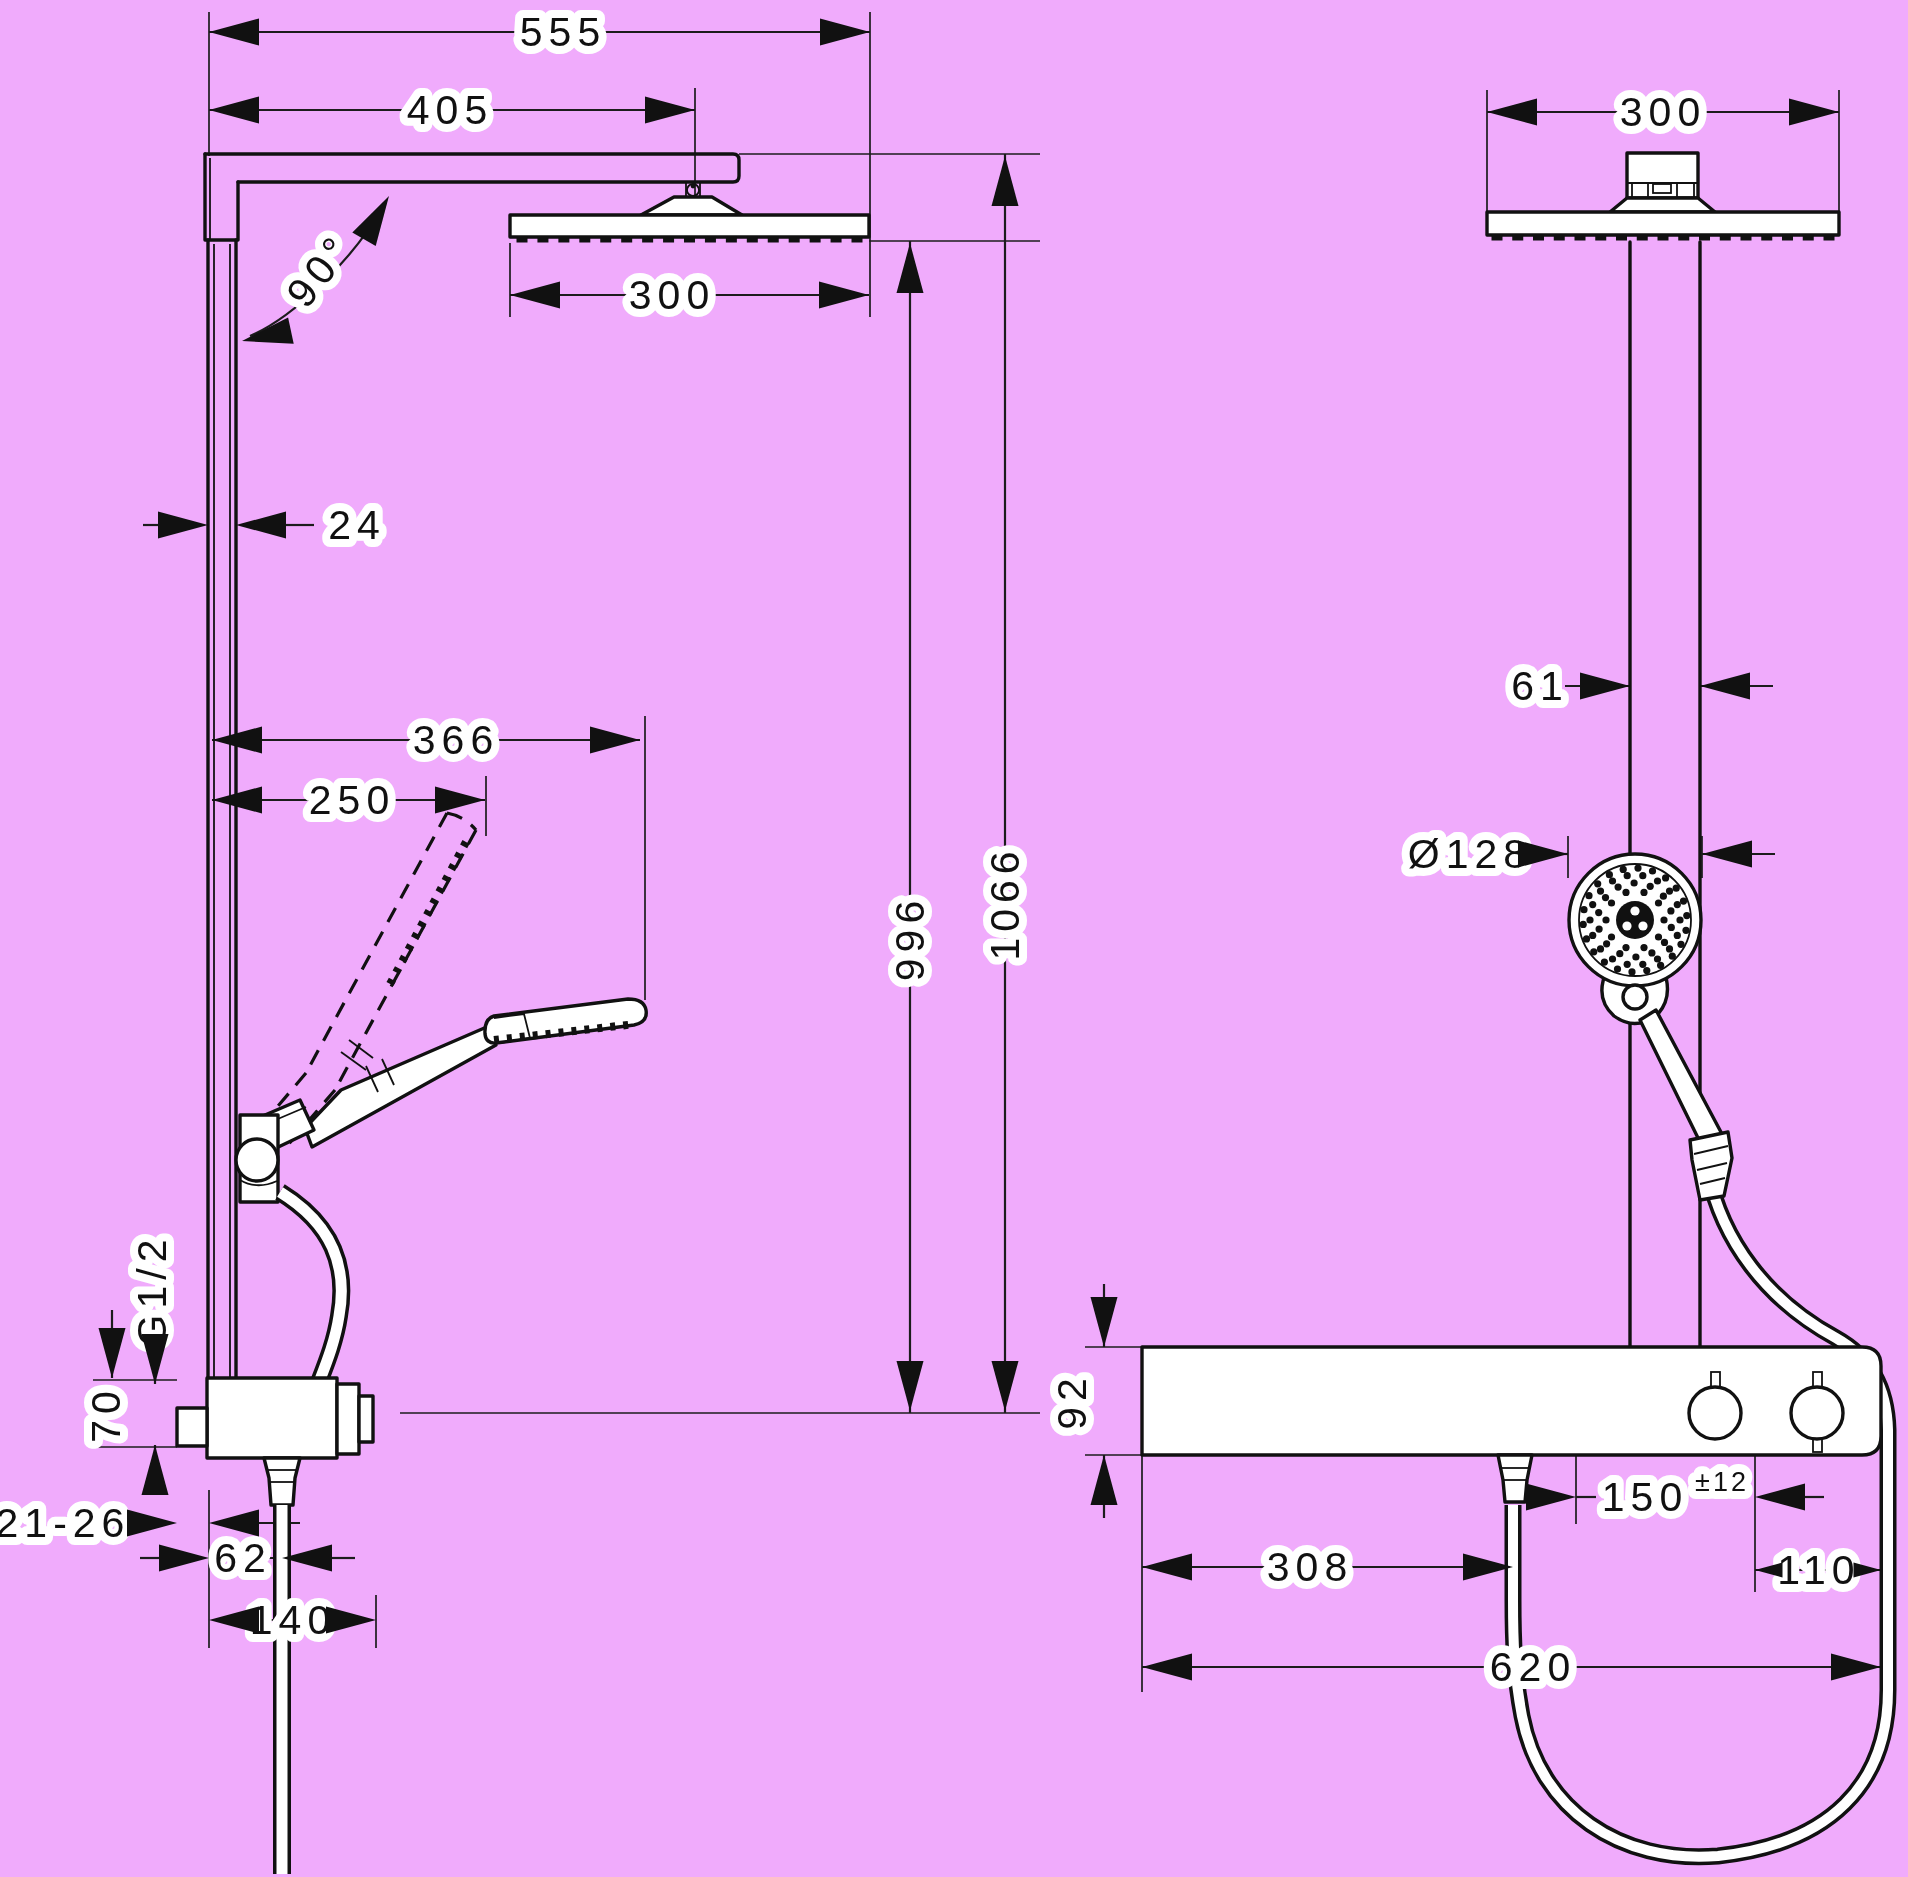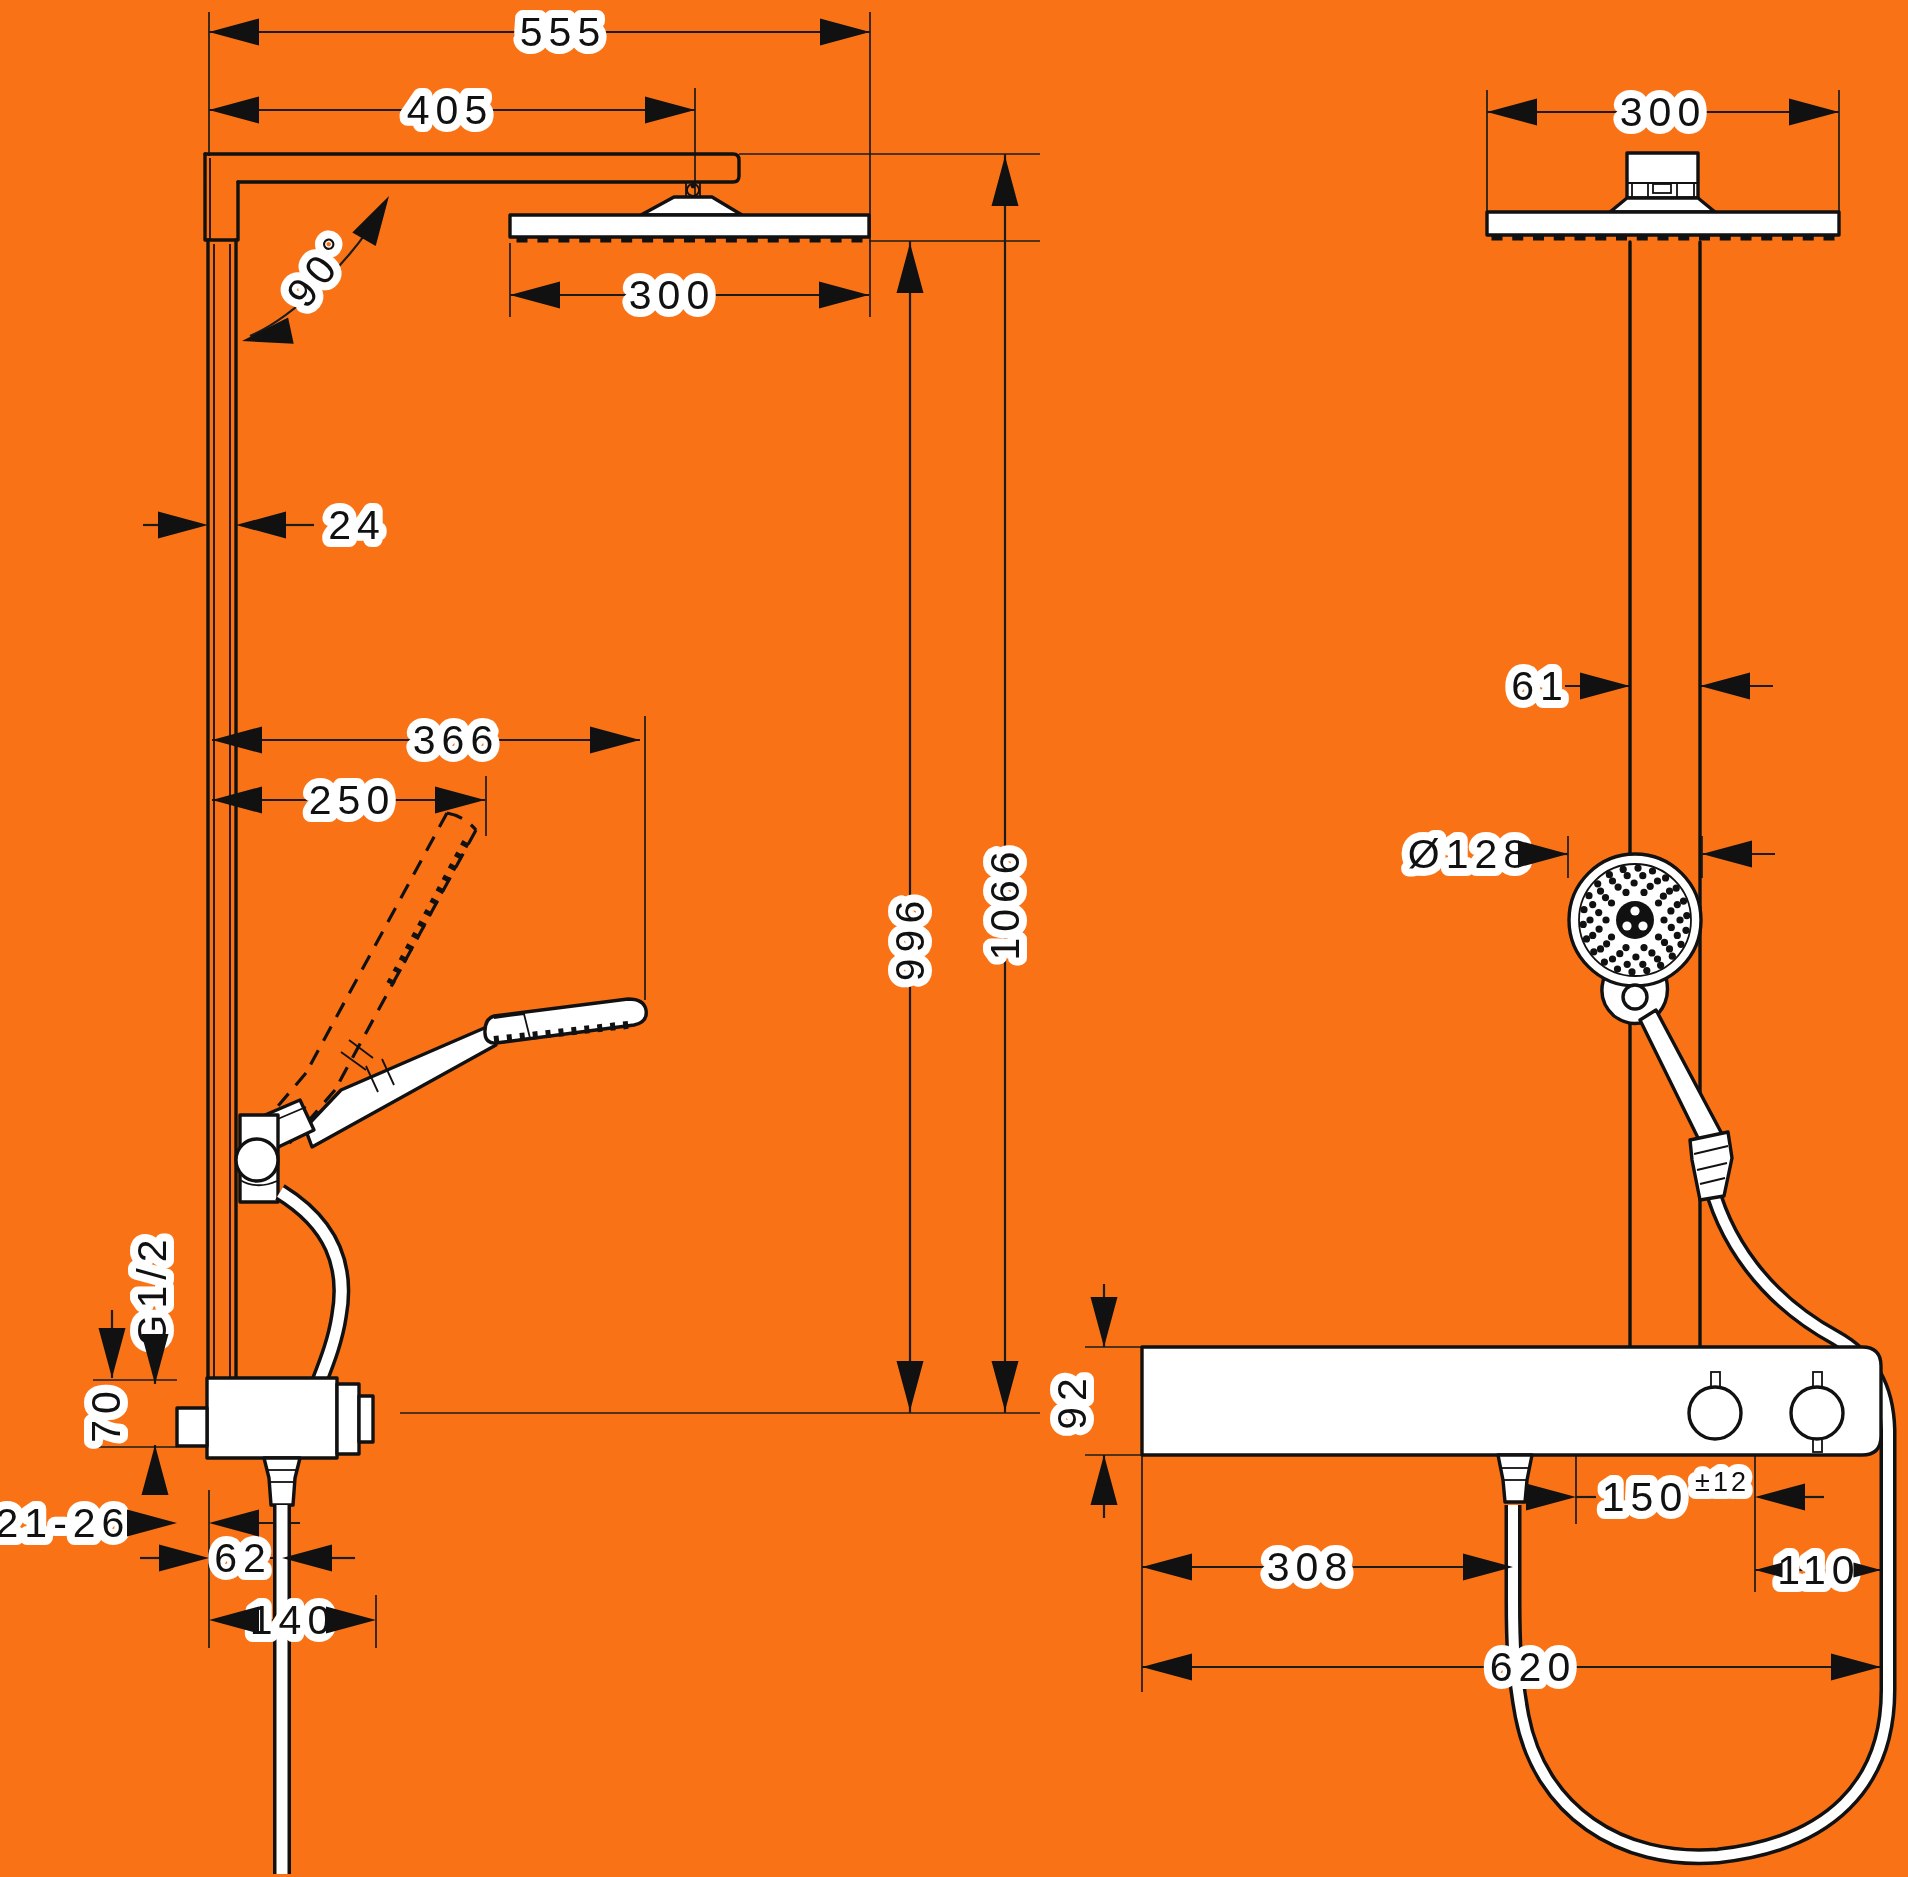--- a/index.html
+++ b/index.html
@@ -1,16 +1,16 @@
 <!DOCTYPE html>
 <html><head>
 <meta charset="utf-8">
 <style>
   html,body{margin:0;padding:0;background:#fff;}
-  #stage{position:relative;width:1908px;height:1877px;background:#f97316;overflow:hidden;
+  #stage{position:relative;width:1908px;height:1877px;background:#f0abfc;overflow:hidden;
          font-family:"Liberation Sans", sans-serif;}
   svg{position:absolute;left:0;top:0;}
   .refline{stroke:#1c1c1c;stroke-width:1.7;fill:none;}
   .dimline{stroke:#1c1c1c;stroke-width:2.2;fill:none;}
   .struct{stroke:#111;stroke-width:3.4;fill:none;stroke-linejoin:round;stroke-linecap:round;}
   .structfill{stroke:#111;stroke-width:3.4;fill:#fff;stroke-linejoin:round;}
   .thinstruct{stroke:#111;stroke-width:1.8;fill:none;}
   .dashedpart{stroke:#111;stroke-width:3.2;fill:none;stroke-dasharray:16 11;stroke-linecap:butt;}
   .face{stroke:#111;stroke-width:8;fill:none;stroke-dasharray:5 8;}
   .hoseO{stroke:#111;stroke-width:18;fill:none;stroke-linecap:butt;}

